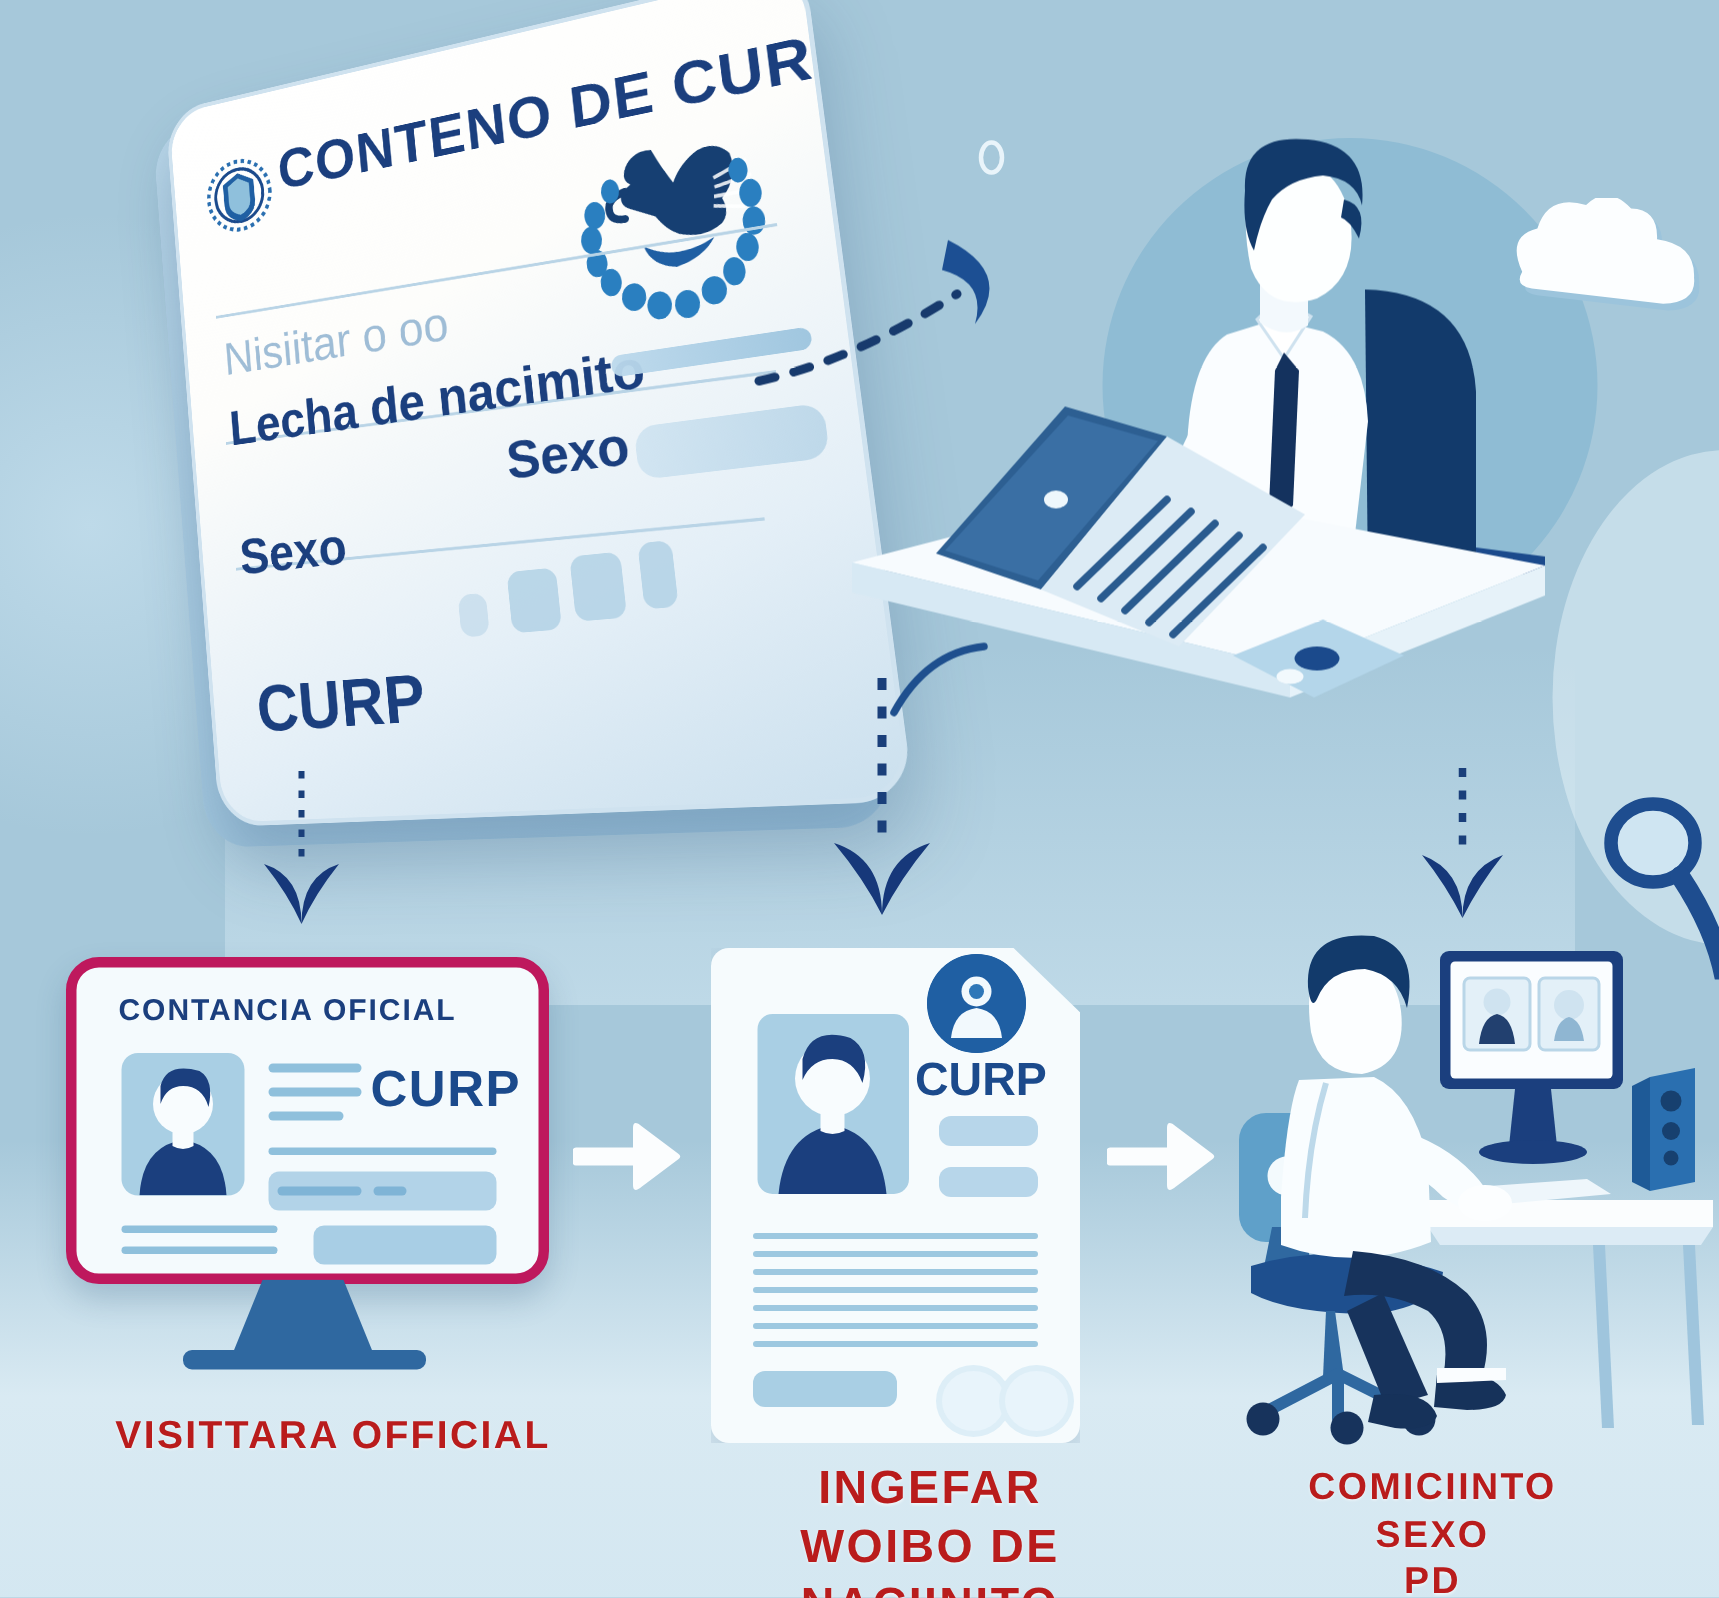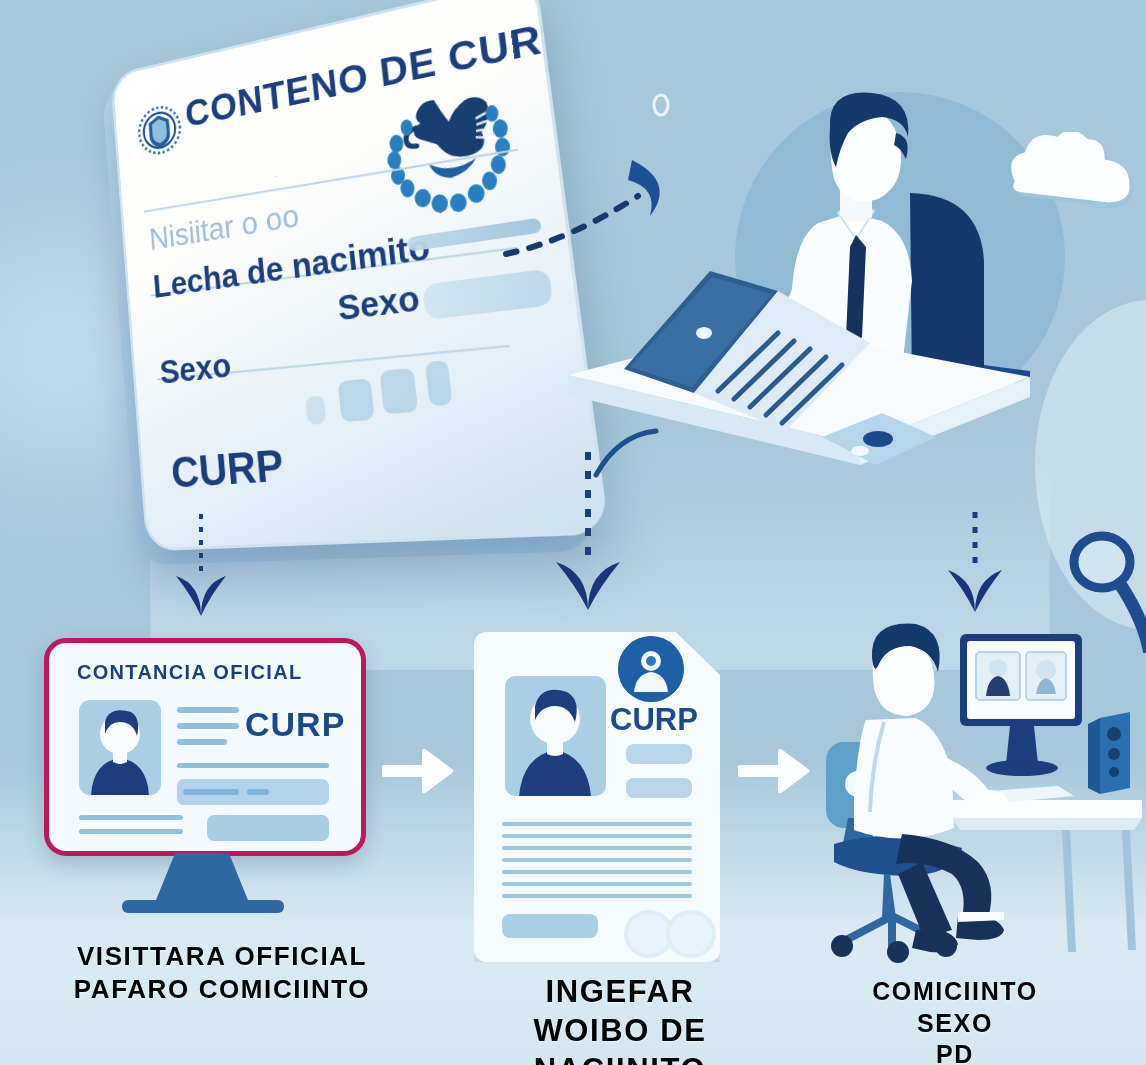--- a/index.html
+++ b/index.html
@@ -80,21 +80,21 @@
   
   #cloud{position:absolute;left:1008px;top:132px;width:140px;height:90px;}
 
   
   #magnifier{position:absolute;left:1058px;top:528px;width:90px;height:125px;}
 
   
   #monitor-block{position:absolute;left:44px;top:638px;width:340px;height:265px;}
   .monitor-frame{
     position:absolute;left:0;top:0;width:322px;height:218px;border-radius:22px;
-    border:5px solid #be185d;background:#f4fafd;box-sizing:border-box;
+    border:7px solid #be185d;background:#f4fafd;box-sizing:border-box;
     box-shadow:0 10px 20px rgba(40,80,120,.22);
   }
   .mon-title{
     position:absolute;left:28px;top:18px;font-size:20px;font-weight:bold;color:#1b3f7e;
     letter-spacing:1.3px;white-space:nowrap;
   }
   .mon-curp{
     position:absolute;left:196px;top:62px;font-size:34px;font-weight:bold;color:#1b4a8c;
     letter-spacing:1px;
   }
@@ -139,21 +139,21 @@
   }
 
   
   #desk-block{position:absolute;left:812px;top:612px;width:334px;height:352px;}
 
   
   .step-arrow{position:absolute;width:72px;height:46px;}
 
   
   .caption{
-    position:absolute;text-align:center;color:#000000;font-weight:600;
+    position:absolute;text-align:center;color:#b91c1c;font-weight:600;
     letter-spacing:1.6px;line-height:1.26;
     text-shadow:0 1px 2px rgba(255,255,255,.65);
   }
   #caption-left{left:32px;top:940px;width:380px;font-size:26px;}
   #caption-mid{left:446px;top:972px;width:348px;font-size:31px;}
   #caption-right{left:830px;top:976px;width:250px;font-size:25px;}
   .cap-line{display:block;}
 </style>
 </head>
 <body>
@@ -461,21 +461,20 @@
       <path d="M110 250 L140 318 L112 326 L86 262 Z" fill="#17335c"></path>
 
       <path d="M146 304 Q184 300 192 318 Q190 328 166 328 L144 326 Z" fill="#16325a"></path>
       <path d="M104 318 Q140 314 146 332 Q142 342 118 340 L100 336 Z" fill="#16325a"></path>
       <path d="M146 300 L192 300 L192 308 L146 310 Z" fill="#fafdff"></path>
     </g>
   </svg>
 
   <div id="caption-left" class="caption">
     <span class="cap-line">VISITTARA OFFICIAL</span>
-    <span class="cap-line">PAFARO COMICIINTO</span>
   </div>
 
   <div id="caption-mid" class="caption">
     <span class="cap-line">INGEFAR</span>
     <span class="cap-line">WOIBO DE NACIINITO</span>
   </div>
 
   <div id="caption-right" class="caption">
     <span class="cap-line">COMICIINTO</span>
     <span class="cap-line">SEXO</span>

